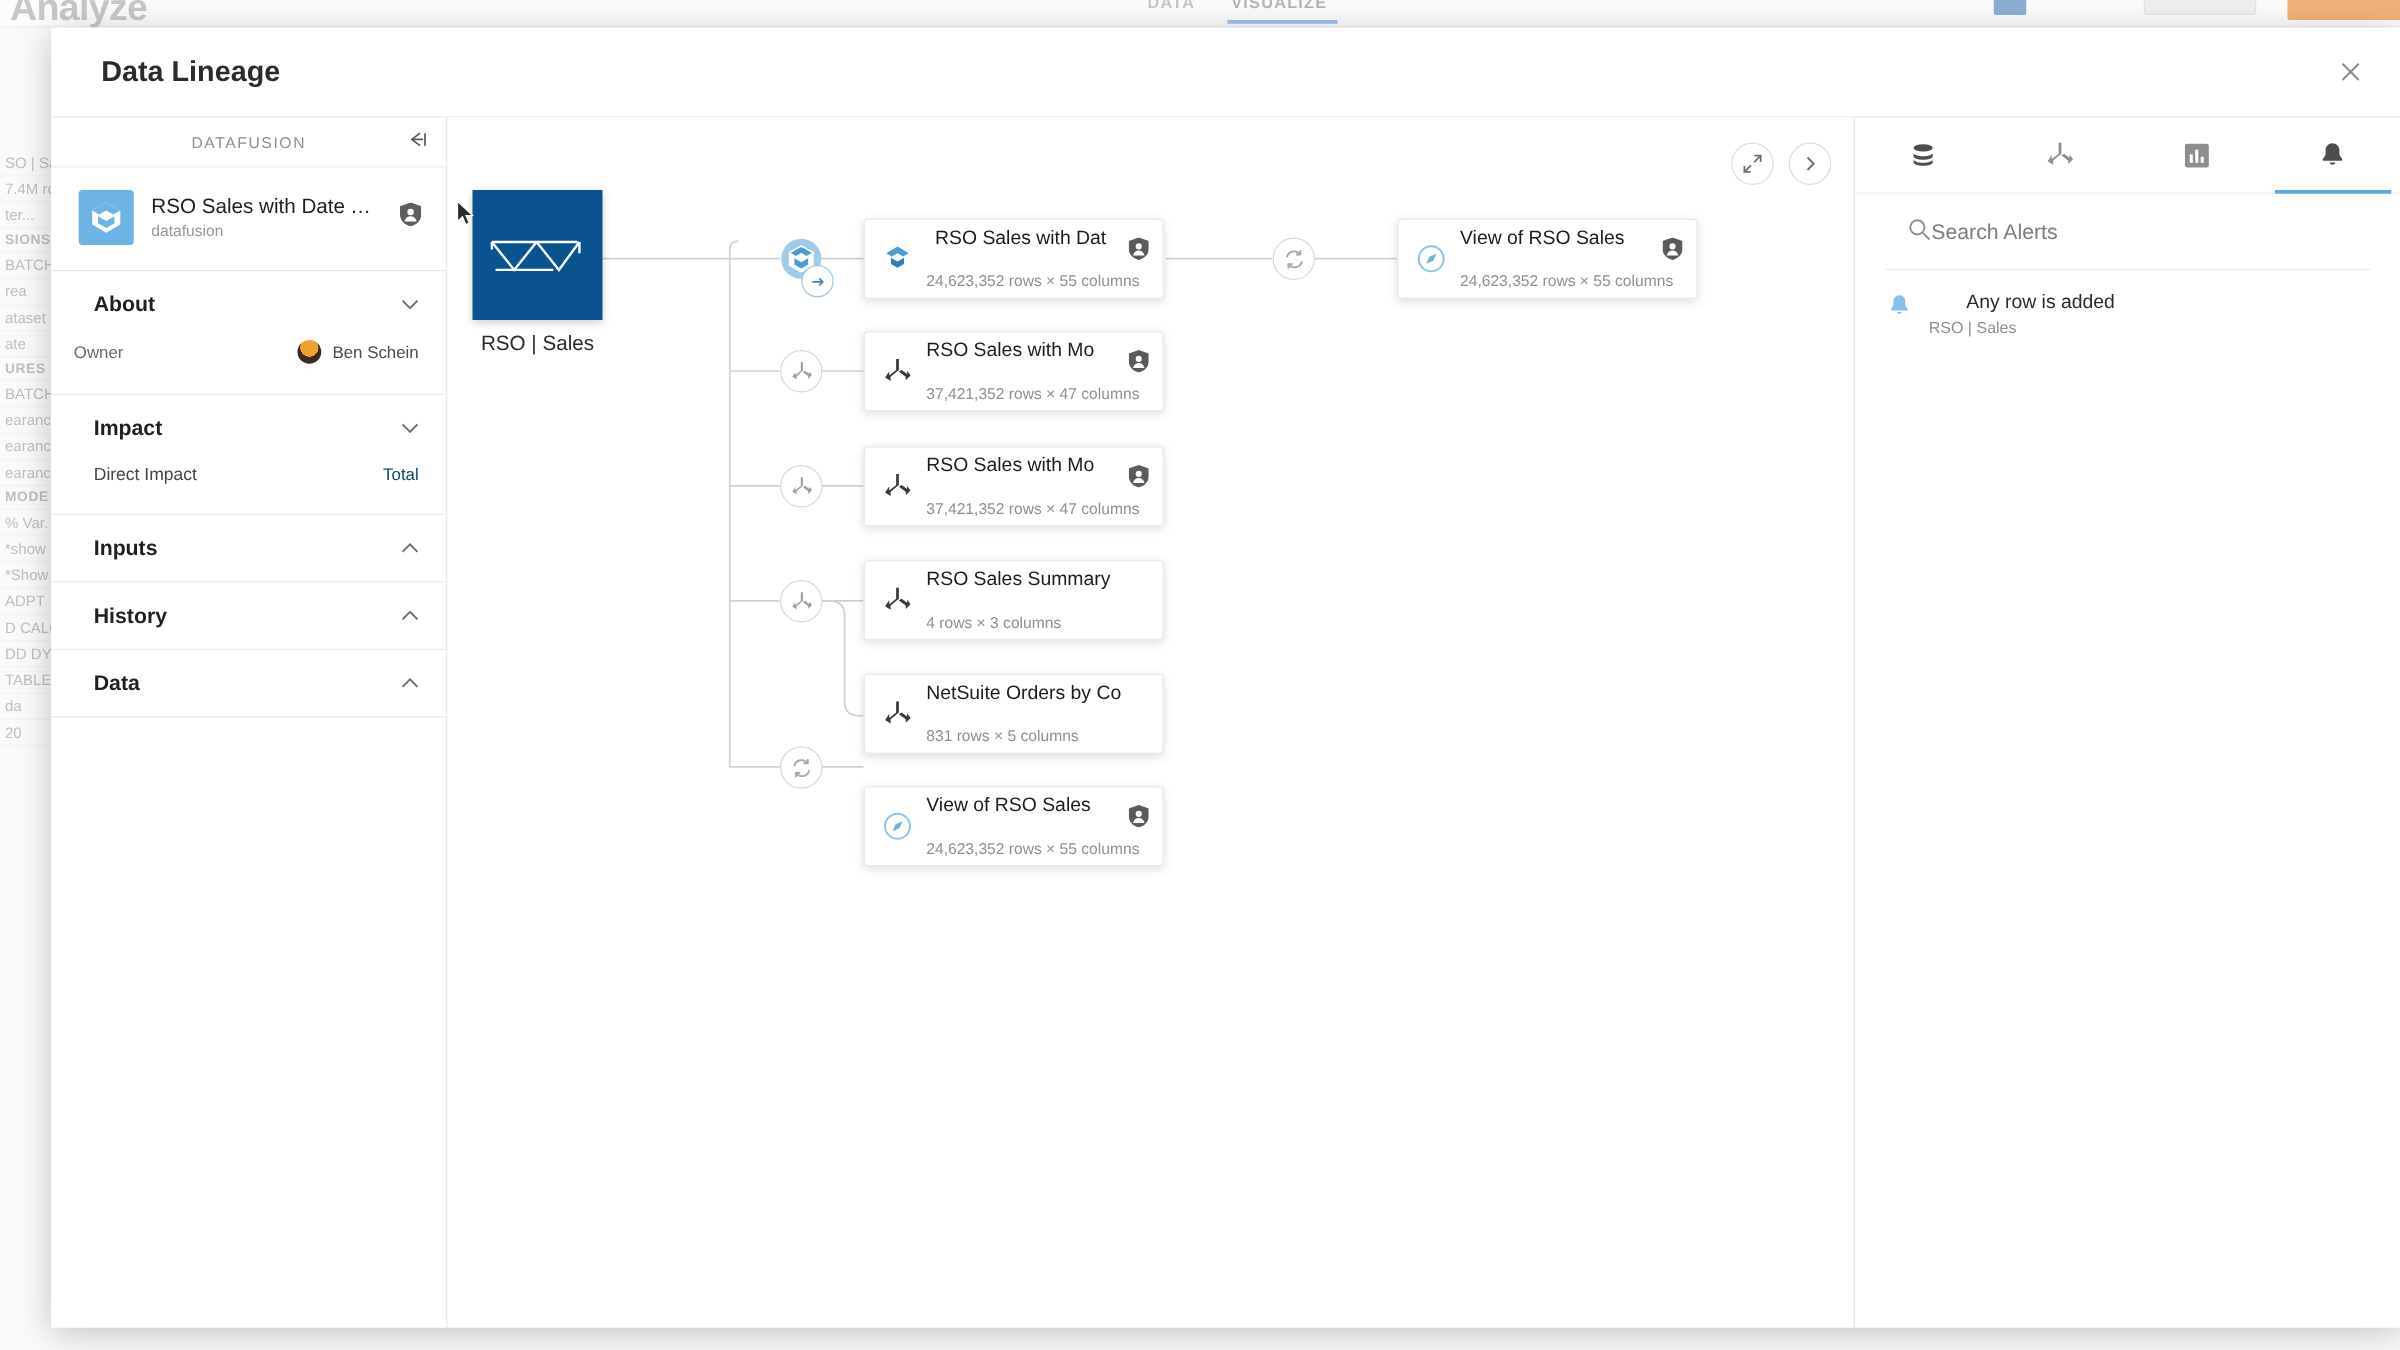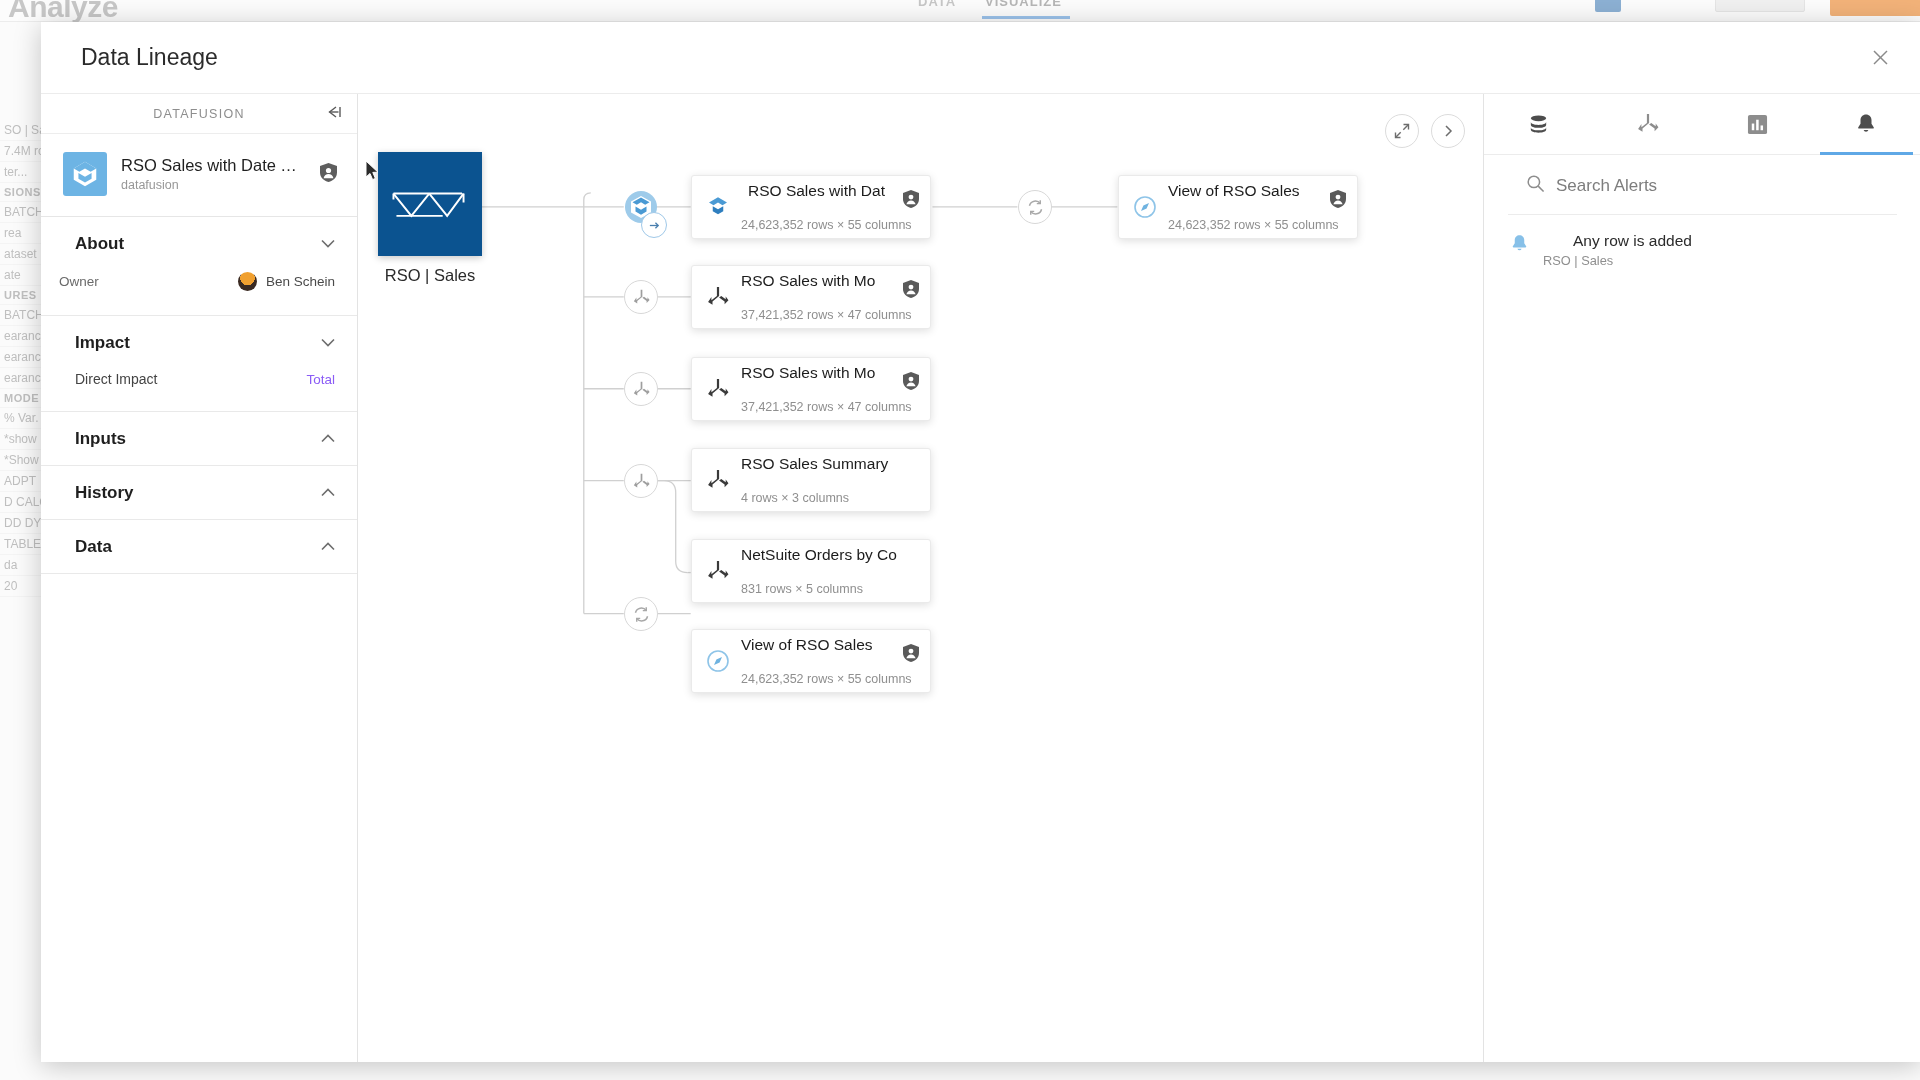--- a/index.html
+++ b/index.html
@@ -65,21 +65,21 @@
     box-shadow: 0 4px 26px rgba(0,0,0,.22);
     display: flex; flex-direction: column;
   }
   .modal-header {
     height: 72px; flex: 0 0 72px;
     display: flex; align-items: center;
     padding: 0 34px 0 40px;
     border-bottom: 1px solid #ececec;
     position: relative;
   }
-  .modal-title { font-size: 23px; color: #2b2b2b; font-weight: 400; }
+  .modal-title { font-size: 23px; color: #2b2b2b; font-weight: 700; }
   .modal-close {
     position: absolute; right: 28px; top: 50%; transform: translateY(-50%);
     width: 26px; height: 26px; color: #8a8a8a; cursor: pointer;
     display: flex; align-items: center; justify-content: center; font-size: 22px;
     line-height: 1;
   }
   .modal-body { flex: 1; display: flex; min-height: 0; }
 
   
   .lineage-sidebar {
@@ -124,21 +124,21 @@
   .acc-title { font-size: 17px; color: #1f1f1f; font-weight: 600; }
   .chev { color: #6d6d6d; font-size: 12px; line-height: 1; }
   .acc-body { padding: 0 22px 20px 18px; }
   .kv-row {
     display: flex; align-items: center; justify-content: space-between;
     padding: 2px 0 4px 0;
   }
   .kv-key { font-size: 13.5px; color: #6a6a6a; }
   .kv-key.indent { padding-left: 16px; font-size: 14px; color: #444; }
   .kv-val { font-size: 13.5px; color: #4a4a4a; display: flex; align-items: center; gap: 9px;}
-  .kv-val.muted { color: #8b5cf6; margin-left: 14px; }
+  .kv-val.muted { color: #0c4a6e; margin-left: 14px; }
   .avatar {
     width: 19px; height: 19px; border-radius: 50%;
     background: radial-gradient(circle at 50% 32%, #f0a030 0 45%, #3a2a22 46% 100%);
     flex: 0 0 19px;
   }
 
   
   .graph-canvas {
     flex: 1; position: relative; background: #fff; min-width: 0;
     border-right: 1px solid #e3e3e3; overflow: hidden;
@@ -200,21 +200,21 @@
   .rp-tab {
     flex: 1; display: flex; align-items: center; justify-content: center;
     cursor: pointer; position: relative; color: #6f6f6f;
   }
   .rp-tab.active::after {
     content: ""; position: absolute; left: 8px; right: 8px; bottom: -1px; height: 3px;
     background: #5fa8e6;
   }
   .rp-tab.active { color: #3c3c3c; }
   .rp-search {
-    display: flex; align-items: center; gap: 11px;
+    display: flex; align-items: center; 
     padding: 19px 0 17px 24px; margin: 0 24px 0 24px;
     border-bottom: 1px solid #ececec;
   }
   .rp-search .mag { color: #8d8d8d; flex: 0 0 auto; margin-left: -6px;}
   .rp-search-input {
     border: none; outline: none; font-size: 17px; color: #7d7d7d;
     font-family: "Liberation Sans", sans-serif; width: 100%; background: transparent;
   }
   .rp-search-input::placeholder { color: #7d7d7d; }
   .alert-item { display: flex; gap: 14px; padding: 17px 24px 10px 26px; cursor: pointer; }

